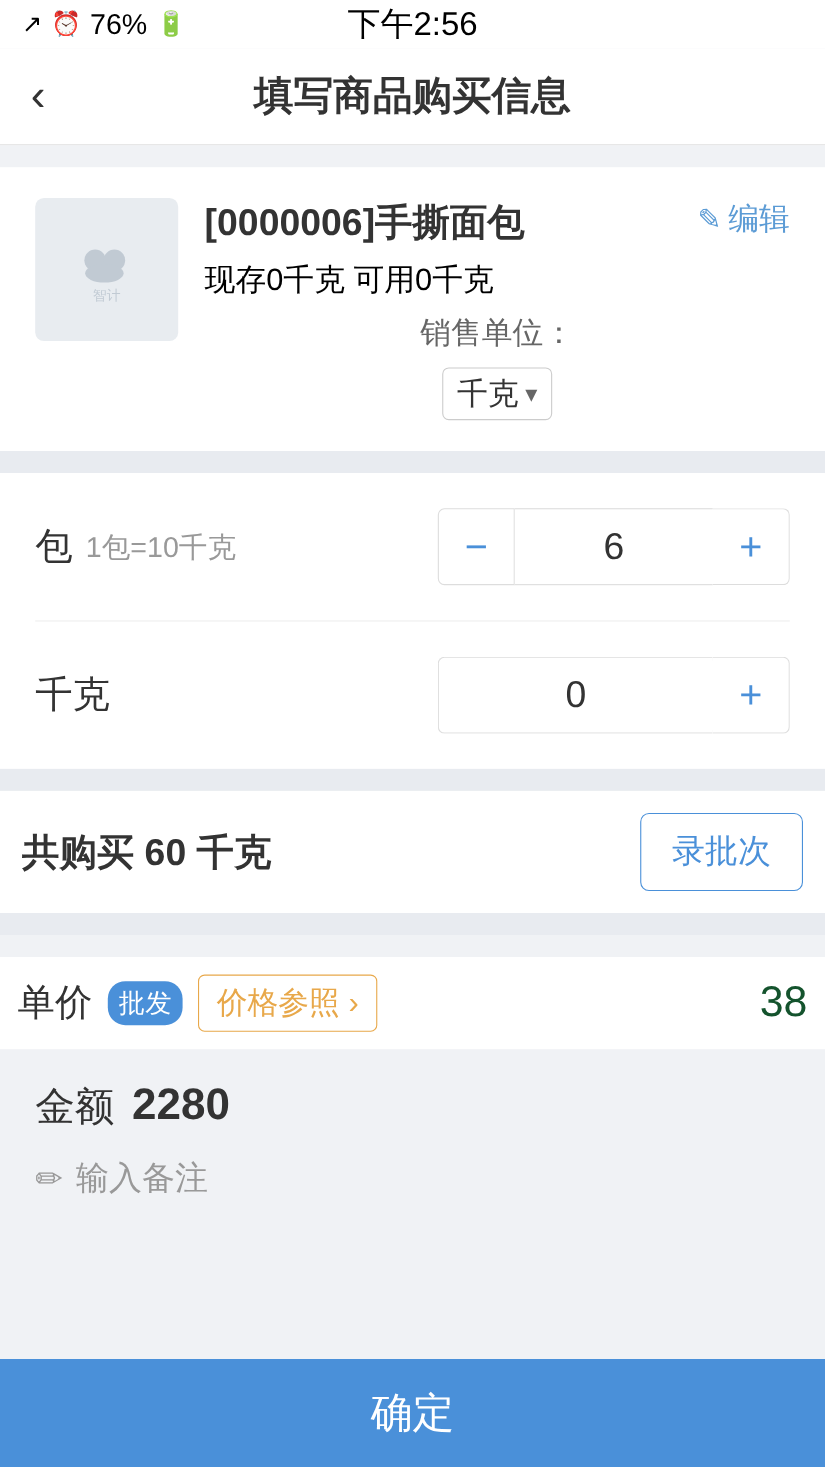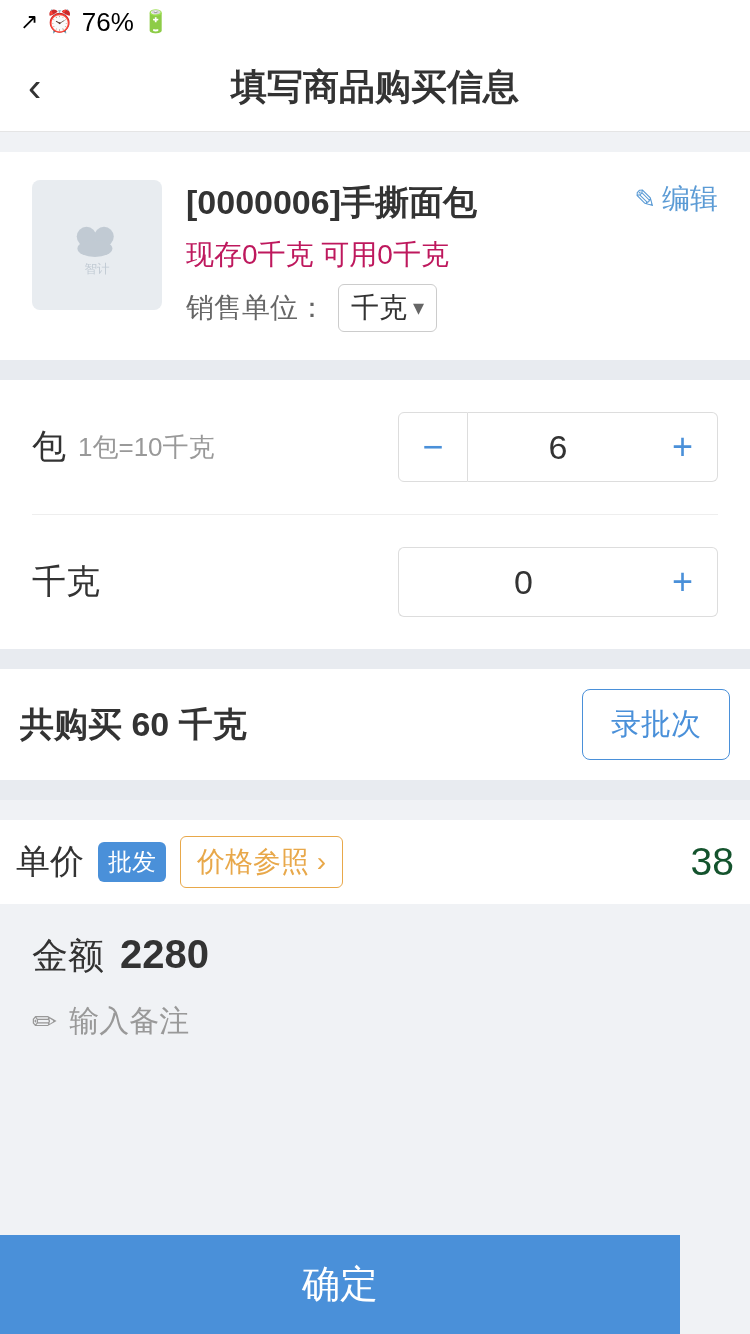--- a/index.html
+++ b/index.html
@@ -97,27 +97,28 @@
       flex: 1;
     }
     .product-name {
       font-size: 34px;
       font-weight: 600;
       color: #333;
       margin-bottom: 10px;
     }
     .product-stock {
       font-size: 28px;
-      color: #be185d;
+      color: #000000;
       margin-bottom: 10px;
     }
     .product-unit-row {
       display: flex;
       align-items: center;
       gap: 12px;
+      flex-direction: column;
     }
     .unit-label {
       font-size: 28px;
       color: #666;
     }
     .unit-select-wrapper {
       display: flex;
       align-items: center;
       border: 1px solid #ccc;
       border-radius: 6px;
@@ -267,21 +268,21 @@
     }
     .price-label {
       font-size: 34px;
       color: #333;
     }
     .price-tag {
       background: #4a90d9;
       color: #fff;
       font-size: 24px;
       padding: 4px 10px;
-      border-radius: 6px;
+      border-radius: 16px;
     }
     .price-ref-btn {
       border: 1.5px solid #e8a84a;
       color: #e8a84a;
       background: #fff;
       border-radius: 6px;
       padding: 6px 16px;
       font-size: 28px;
       display: flex;
       align-items: center;
@@ -326,38 +327,41 @@
     .empty-area {
       background: #f0f2f5;
       height: 340px;
     }
 
     
     .confirm-btn-wrap {
       position: fixed;
       bottom: 0;
       left: 0;
-      width: 680px;
+      width: 750px;
       background: #4a90d9;
       padding: 24px 0;
       display: flex;
       align-items: center;
       justify-content: center;
       z-index: 100;
     }
     .confirm-btn-text {
       font-size: 38px;
       color: #fff;
       font-weight: 500;
     }
   </style>
 </head>
 <body>
 
 <div class="status-bar" style="position:relative;">
+  <div class="status-center">
+    <span>下午2:56</span>
+  </div>
   <div class="status-right">
     <span style="font-size:22px;">↗</span>
     <span style="font-size:22px;">⏰</span>
     <span>76%</span>
     <span style="font-size:22px;">🔋</span>
   </div>
 </div>
 
 <div class="nav-bar">
   <div class="nav-back">

